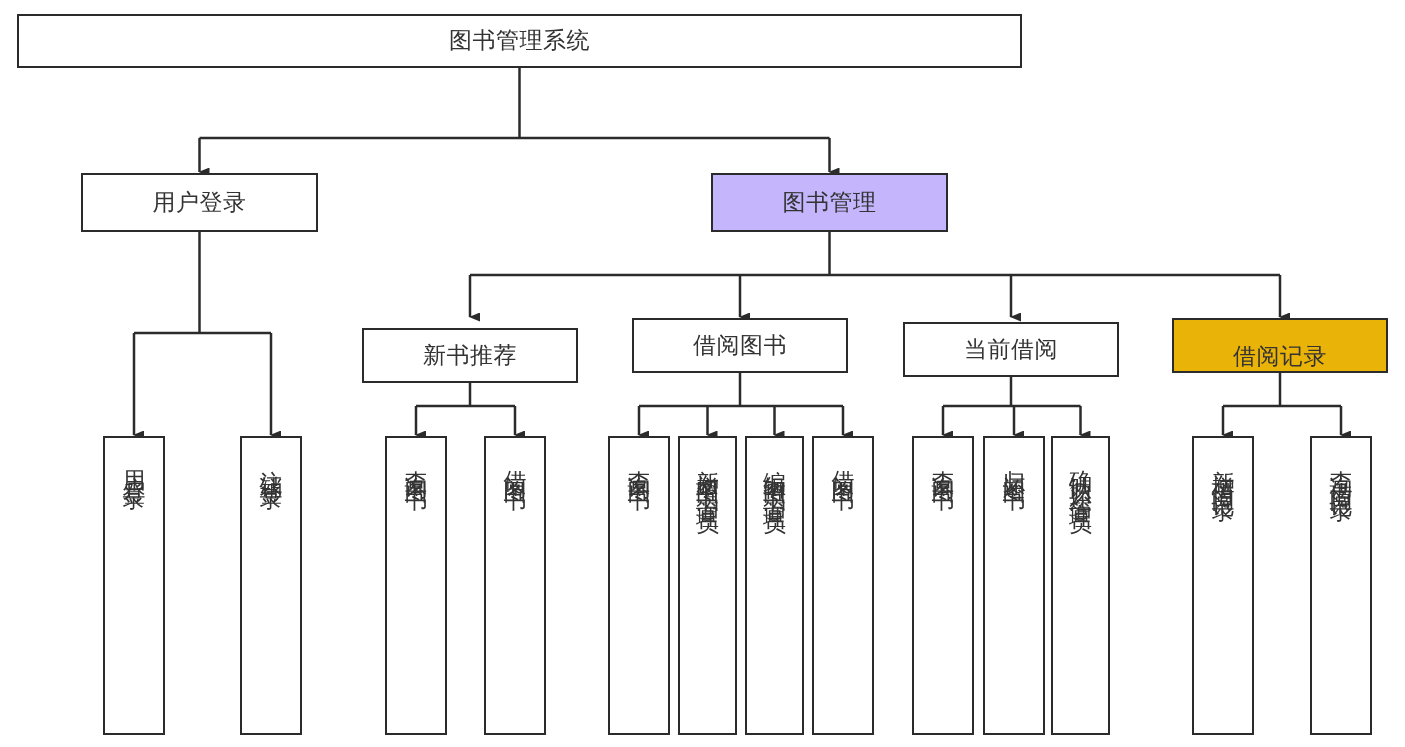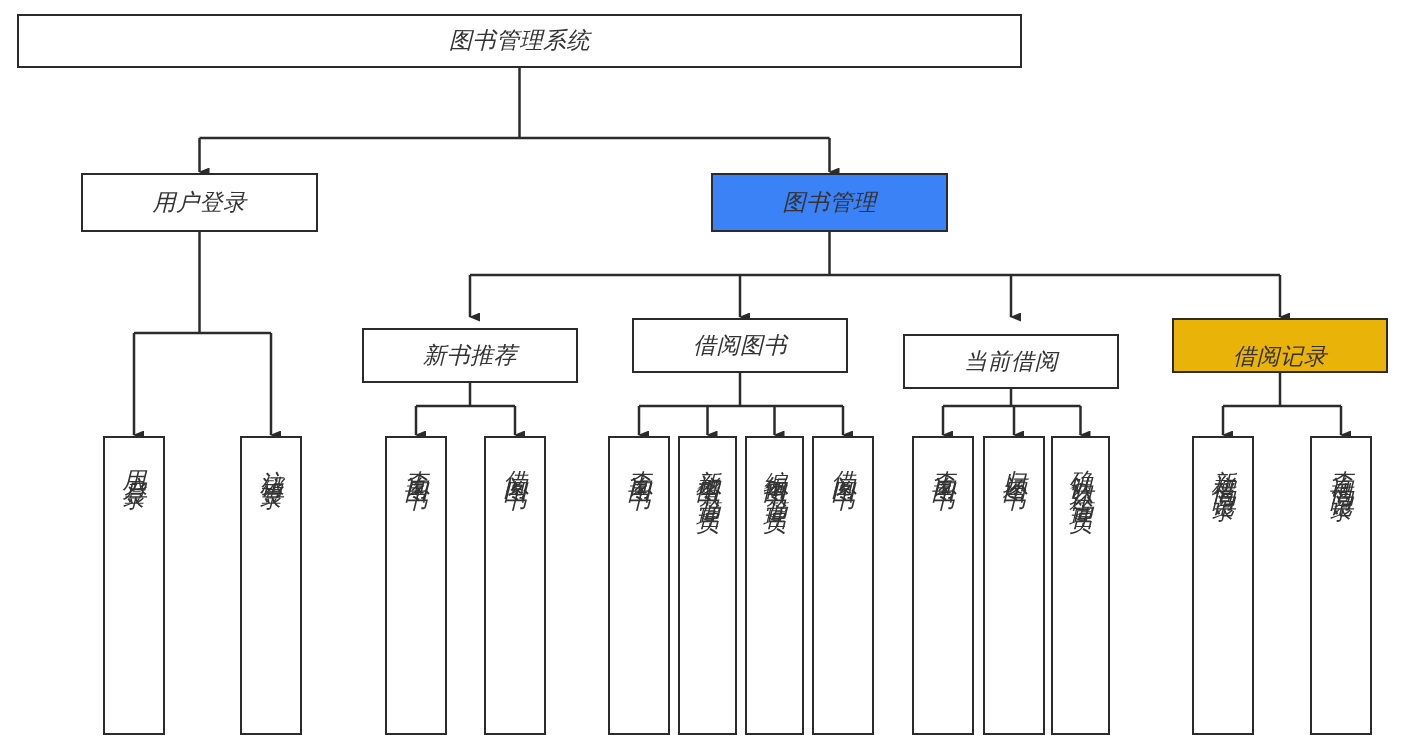--- a/index.html
+++ b/index.html
@@ -13,21 +13,20 @@
     width: 1405px;
     height: 747px;
     overflow: hidden;
     position: relative;
   }
   #diagram-root {
     position: relative;
     width: 1171px;
     height: 747px;
     background: #ffffff;
-    font-style: italic;
   }
   svg#diagram-svg {
     position: absolute;
     top: 0;
     left: 0;
     width: 1405px;
     height: 747px;
     display: block;
   }
   .node-box {
@@ -118,30 +117,30 @@
         <line x1="1341" y1="406" x2="1341" y2="435" stroke="#2b2b2b" stroke-width="2.5" marker-end="url(#arrowhead)"></line>
       </g>
   </svg>
   <div id="nodes-layer">
       <div class="node-box" style="left: 17px; top: 14px; width: 1005px; height: 54px; border-color: rgb(43, 43, 43); background: rgb(255, 255, 255);">
         <span class="node-label-h" style="color: rgb(51, 51, 51);">图书管理系统</span>
       </div>
       <div class="node-box" style="left: 81px; top: 173px; width: 237px; height: 59px; border-color: rgb(43, 43, 43); background: rgb(255, 255, 255);">
         <span class="node-label-h" style="color: rgb(51, 51, 51);">用户登录</span>
       </div>
-      <div class="node-box" style="left: 711px; top: 173px; width: 237px; height: 59px; border-color: rgb(43, 43, 43); background: #3b82f6;">
+      <div class="node-box" style="left: 711px; top: 173px; width: 237px; height: 59px; border-color: rgb(43, 43, 43); background: #c4b5fd;">
         <span class="node-label-h" style="color: rgb(51, 51, 51);">图书管理</span>
       </div>
       <div class="node-box" style="left: 362px; top: 328px; width: 216px; height: 55px; border-color: rgb(43, 43, 43); background: rgb(255, 255, 255);">
         <span class="node-label-h" style="color: rgb(51, 51, 51);">新书推荐</span>
       </div>
       <div class="node-box" style="left: 632px; top: 318px; width: 216px; height: 55px; border-color: rgb(43, 43, 43); background: rgb(255, 255, 255);">
         <span class="node-label-h" style="color: rgb(51, 51, 51);">借阅图书</span>
       </div>
-      <div class="node-box" style="left: 903px; top: 334px; width: 216px; height: 55px; border-color: rgb(43, 43, 43); background: rgb(255, 255, 255);">
+      <div class="node-box" style="left: 903px; top: 322px; width: 216px; height: 55px; border-color: rgb(43, 43, 43); background: rgb(255, 255, 255);">
         <span class="node-label-h" style="color: rgb(51, 51, 51);">当前借阅</span>
       </div>
       <div class="node-box" style="left: 1172px; top: 318px; width: 216px; height: 55px; border-color: rgb(43, 43, 43); background: #eab308; align-items: flex-end;">
         <span class="node-label-h" style="color: rgb(51, 51, 51);">借阅记录</span>
       </div>
       <div class="node-box vertical" style="left: 103px; top: 436px; width: 62px; height: 299px; border-color: rgb(43, 43, 43); background: rgb(255, 255, 255);">
         <span class="node-label-v" style="color: rgb(51, 51, 51);">用户登录</span>
       </div>
       <div class="node-box vertical" style="left: 240px; top: 436px; width: 62px; height: 299px; border-color: rgb(43, 43, 43); background: rgb(255, 255, 255);">
         <span class="node-label-v" style="color: rgb(51, 51, 51);">注销登录</span>

